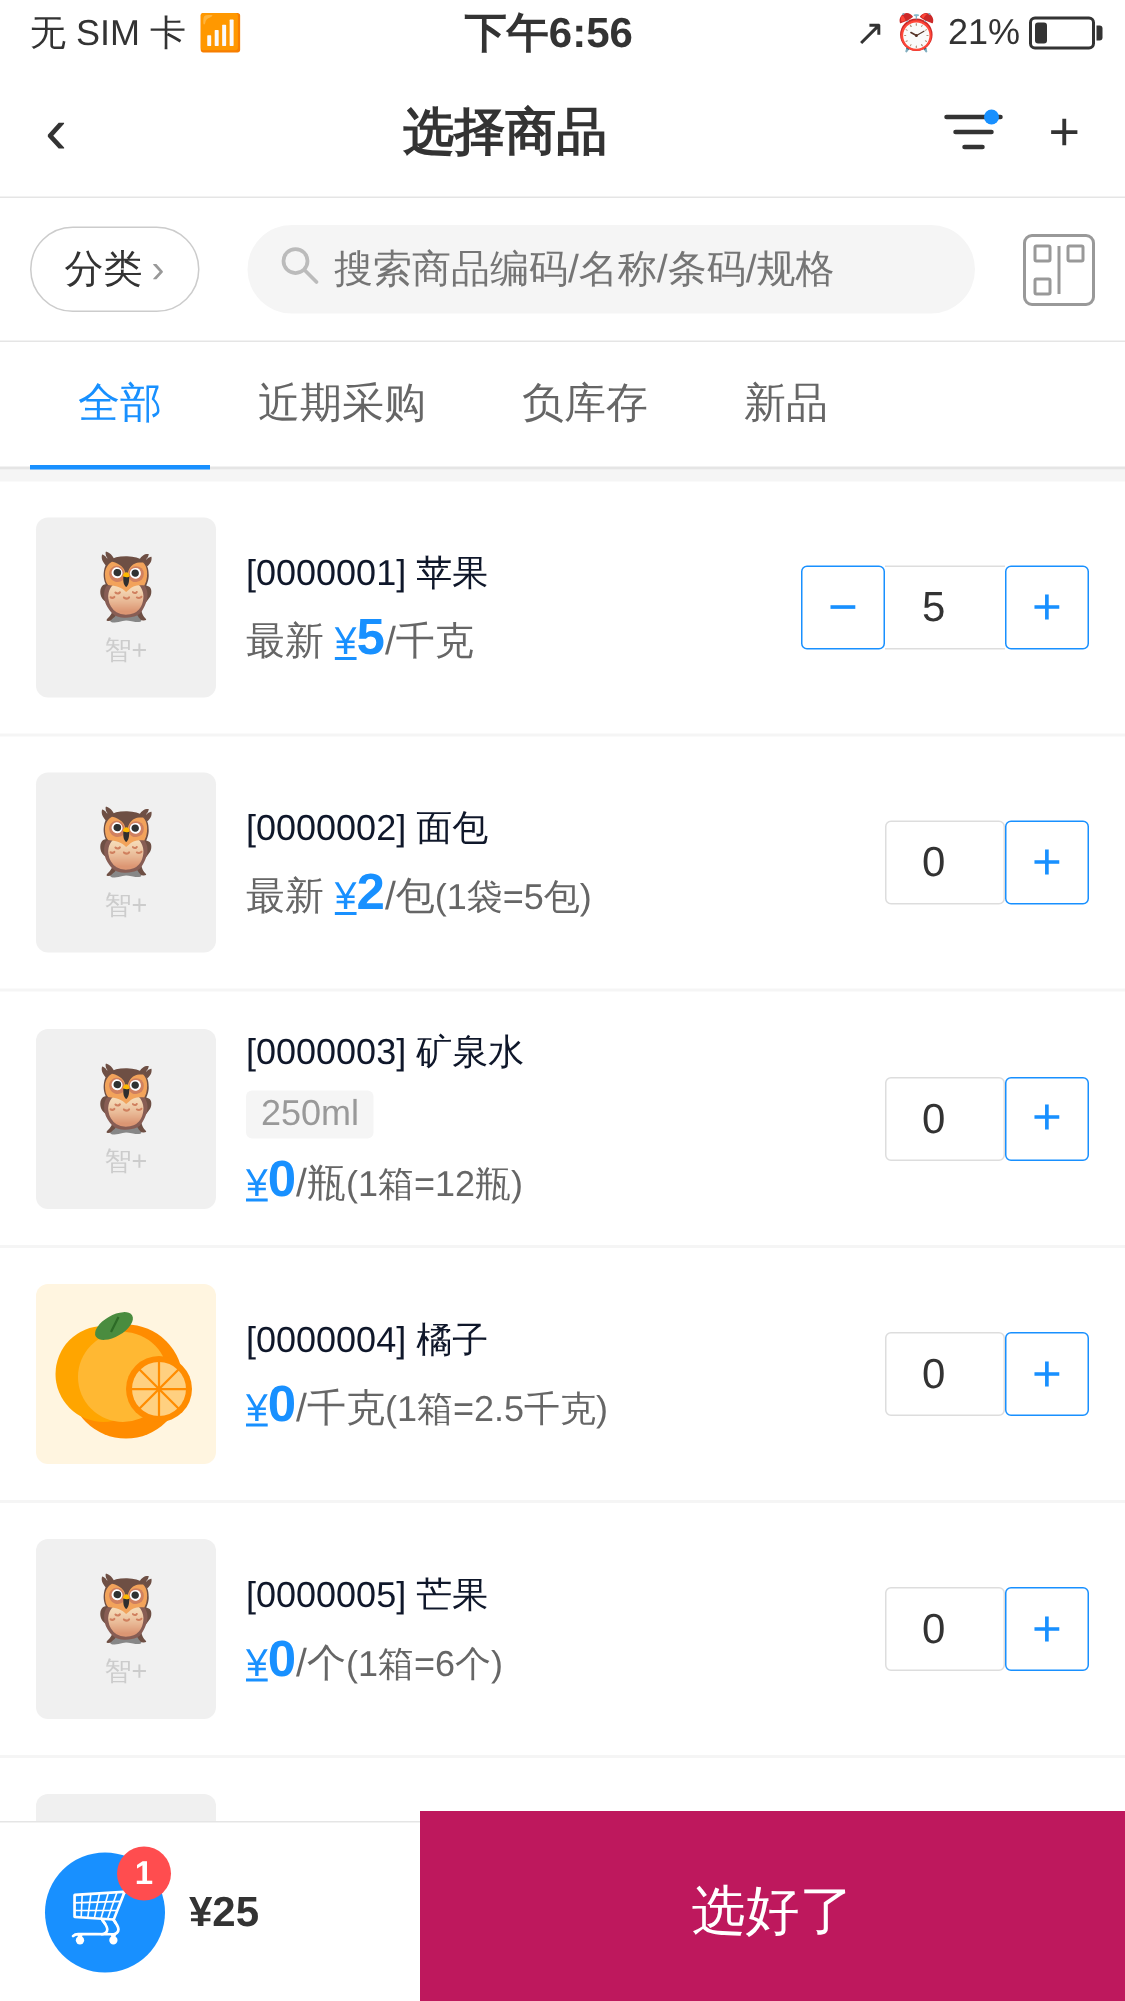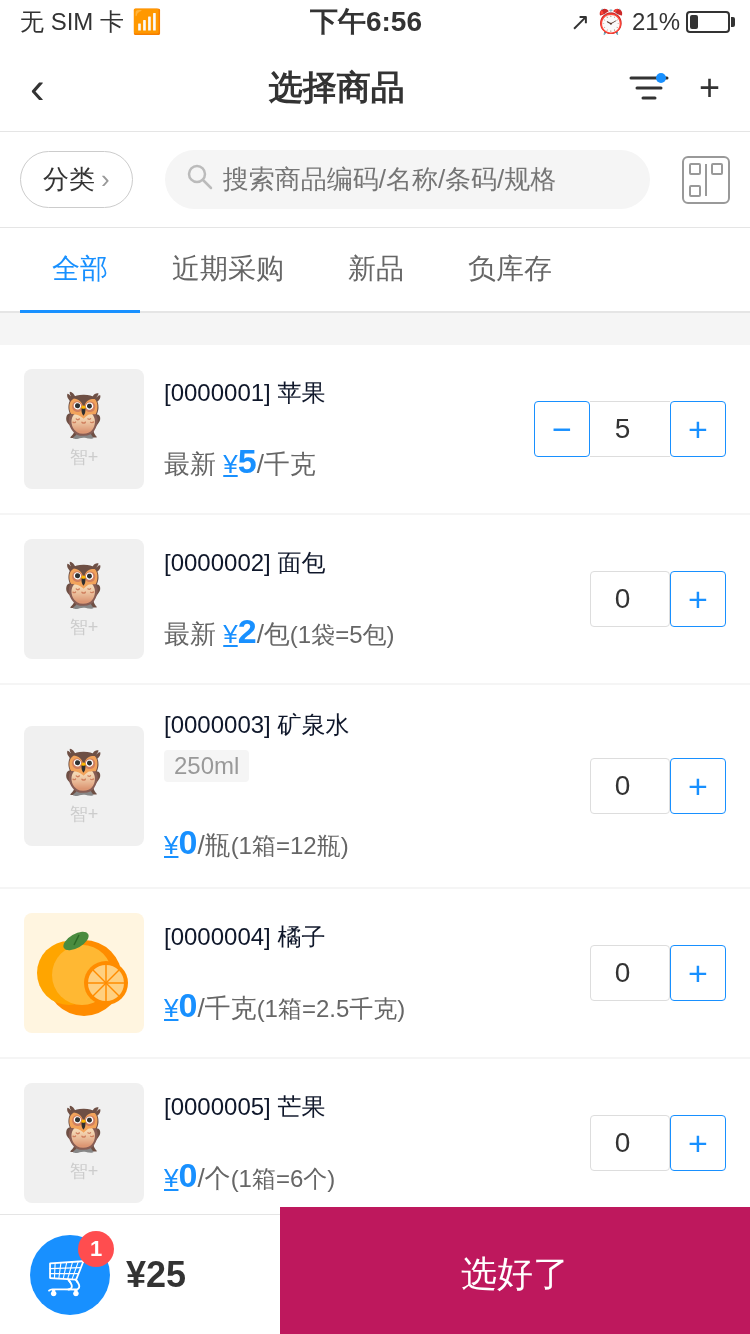--- a/index.html
+++ b/index.html
@@ -81,21 +81,21 @@
       font-size: 28px; color: #999; flex-shrink: 0;
     }
 
     
     .tabs {
       background: #fff;
       display: flex;
       padding: 0 20px;
       gap: 0;
       border-bottom: 2px solid #e5e5e5;
-      margin-bottom: 32px;
+      margin-bottom: 8px;
     }
     .tab {
       padding: 22px 32px;
       font-size: 28px;
       color: #666;
       cursor: pointer;
       border-bottom: 3px solid transparent;
       margin-bottom: -2px;
     }
     .tab.active {
@@ -126,21 +126,21 @@
       width: 100%; height: 100%;
       display: flex; flex-direction: column; align-items: center; justify-content: center;
       color: #bbb; font-size: 20px; gap: 4px;
     }
     .owl-icon { font-size: 44px; color: #ccc; }
     .brand-text { font-size: 18px; color: #ccc; }
 
     .product-info { flex: 1; min-width: 0; }
     .product-name { font-size: 24px; color: #0f172a; margin-bottom: 8px; font-weight: 400; }
     .product-spec { font-size: 24px; color: #999; background: #f5f5f5; display: inline-block; padding: 2px 10px; border-radius: 4px; margin-bottom: 8px; }
-    .product-price { font-size: 26px; color: #666; margin-top: 33px; }
+    .product-price { font-size: 26px; color: #666; }
 
     
     .qty-control {
       display: flex; align-items: center; gap: 0;
       flex-shrink: 0;
     }
     .qty-btn {
       width: 56px; height: 56px;
       border: 1px solid #1890ff;
       background: #fff;
@@ -198,21 +198,21 @@
     .cart-badge {
       position: absolute; top: -4px; right: -4px;
       width: 36px; height: 36px;
       background: #ff4d4f;
       border-radius: 50%;
       color: #fff;
       font-size: 22px;
       display: flex; align-items: center; justify-content: center;
       font-weight: 600;
     }
-    .cart-total { font-size: 36px; font-weight: 600; color: #333; }
+    .cart-total { font-size: 28px; font-weight: 600; color: #333; }
     .confirm-btn {
       flex: 1;
       height: 136px;
       background: #be185d;
       color: #fff;
       font-size: 36px;
       font-weight: 500;
       border: none;
       cursor: pointer;
       display: flex; align-items: center; justify-content: center;
@@ -272,22 +272,22 @@
       <rect x="24" y="2" width="10" height="10" rx="1" stroke="#999" stroke-width="2"></rect>
       <rect x="2" y="24" width="10" height="10" rx="1" stroke="#999" stroke-width="2"></rect>
       <line x1="18" y1="2" x2="18" y2="34" stroke="#999" stroke-width="2"></line>
     </svg>
   </div>
 </div>
 
 <div class="tabs">
   <div class="tab active">全部</div>
   <div class="tab">近期采购</div>
+  <div class="tab">负库存</div>
   <div class="tab">新品</div>
-  <div class="tab">负库存</div>
 </div>
 
 <div class="product-list">
 
   <div class="product-item">
     <div class="product-image">
       <div class="owl-placeholder">
         <span class="owl-icon">🦉</span>
         <span class="brand-text">智+</span>
       </div>

